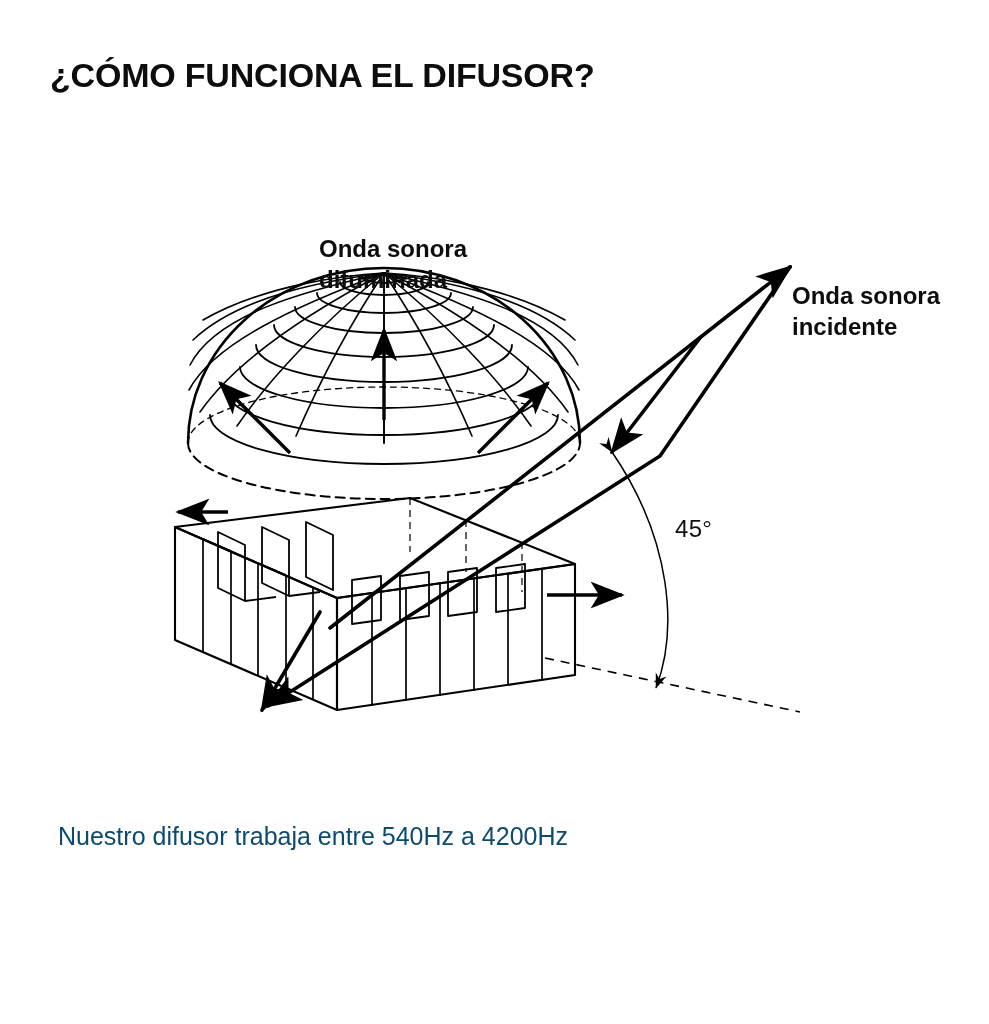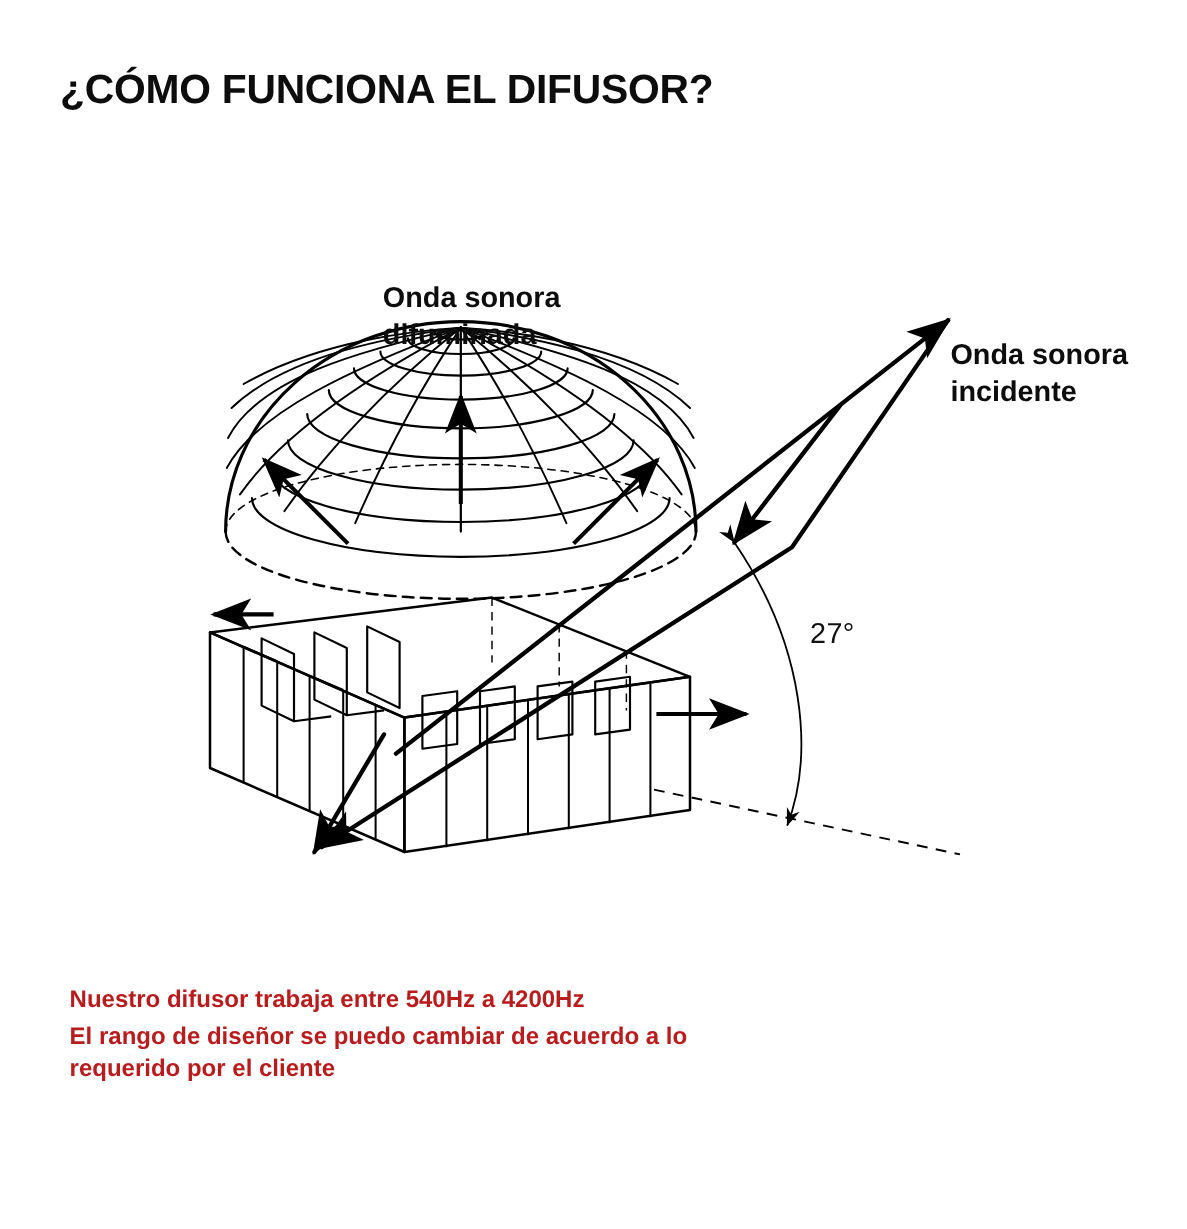--- a/index.html
+++ b/index.html
@@ -71,24 +71,24 @@
     top: 515px;
     font-size: 24px;
     font-weight: normal;
     color: #111111;
     letter-spacing: 0.3px;
   }
 
   .footnote {
     position: absolute;
     left: 58px;
-    font-size: 20px;
-    font-weight: bold;
+    font-size: 25px;
+    font-weight: normal;
     line-height: 1.34;
-    color: #b91c1c;
+    color: #0c4a6e;
   }
   #footnote-range { top: 820px; white-space: nowrap; }
   #footnote-custom { top: 851px; width: 600px; }
 </style>
 </head>
 <body>
 
 <div class="slide">
 
   <div id="page-title">¿CÓMO FUNCIONA EL DIFUSOR?</div>
@@ -225,19 +225,18 @@
       </g>
     </svg>
   </div>
 
   <div class="callout" id="label-diffused">Onda sonora
 difuminada</div>
 
   <div class="callout" id="label-incident">Onda sonora
 incidente</div>
 
-  <div id="label-angle">27°</div>
+  <div id="label-angle">45°</div>
 
   <div class="footnote" id="footnote-range">Nuestro difusor trabaja entre 540Hz a 4200Hz</div>
 
-  <div class="footnote" id="footnote-custom">El rango de diseñor se puedo cambiar de acuerdo a lo requerido por el cliente</div>
 
 </div>
 
 </body></html>

